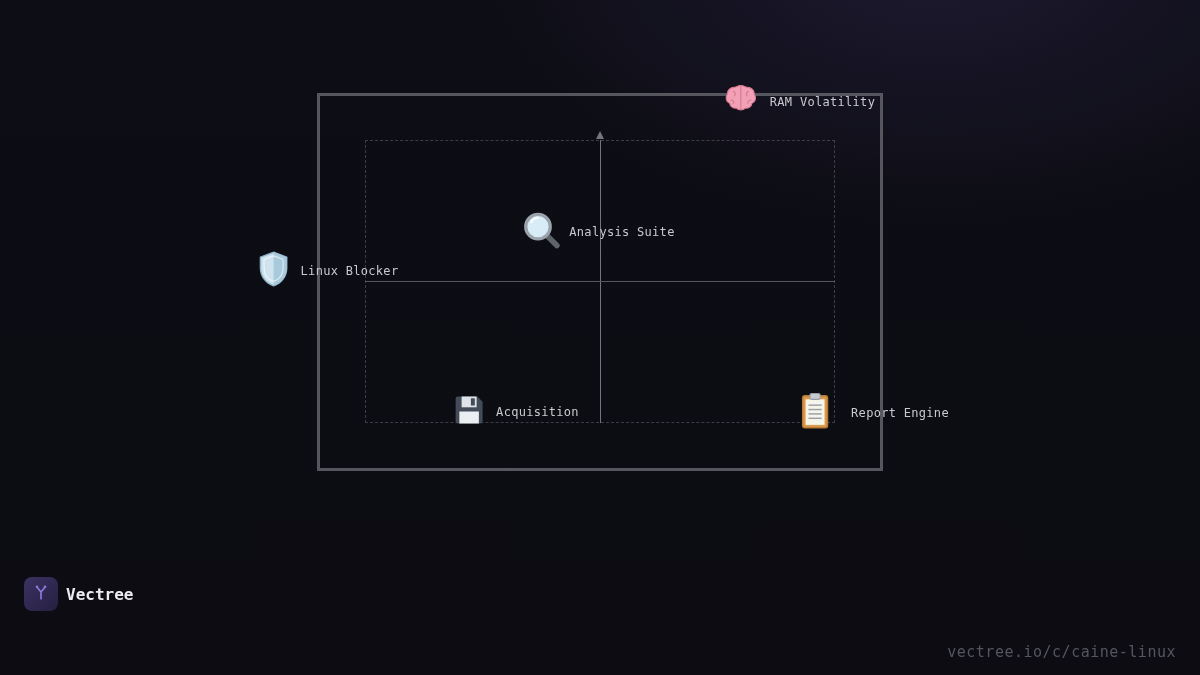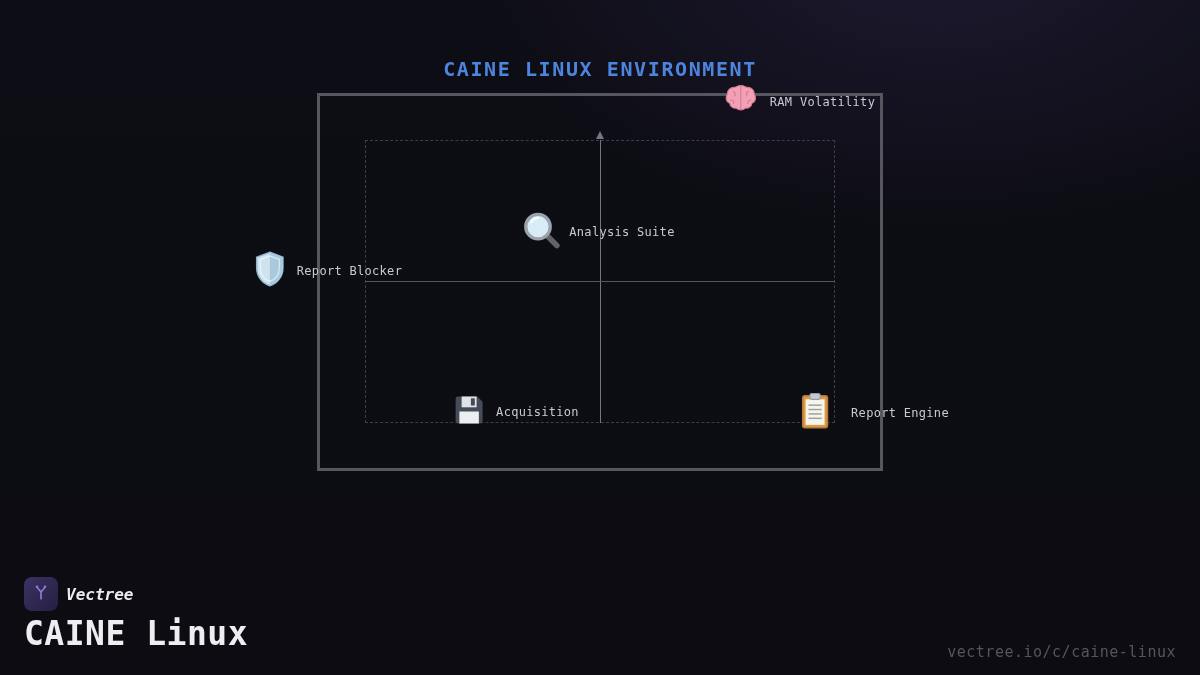--- a/index.html
+++ b/index.html
@@ -41,36 +41,35 @@
   .marker-analysis   { left:598px; top:210px;gap:8px; }
   .marker-acquisition{ left:515px; top:392px;text-align:center; }
   .marker-report     { left:873px; top:392px;gap:18px; }
 
   .logo {
     position:absolute; left:24px; top:577px; width:34px; height:34px; border-radius:8px;
     background:linear-gradient(135deg,#3c3263 0%, #251f42 100%);
     display:flex; align-items:center; justify-content:center;
   }
   .brand {
-    position:absolute; left:66px; top:585px; font-size:16px; font-weight:bold; color:#ebebf0;font-style:italic;
+    position:absolute; left:66px; top:585px; font-size:16px; font-weight:bold; color:#ebebf0;
   }
   .page-title {
     position:absolute; left:24px; top:614px; font-size:33px; font-weight:bold;
     color:#eeeef2; letter-spacing:0.5px;
   }
   .url {
     position:absolute; right:24px; top:643px; font-size:15px; color:#55555f; letter-spacing:0.5px;
   }
 </style>
 </head>
 <body>
 
 <div class="canvas">
 
-  <div class="title">CAINE LINUX ENVIRONMENT</div>
 
   <div class="frame"></div>
   <div class="plot"></div>
   <div class="v-axis"></div>
   <div class="v-arrow"></div>
   <div class="h-axis"></div>
 
   <div class="marker marker-ram">
     <span>
       <svg width="40" height="40" viewBox="0 0 36 36">
@@ -86,21 +85,21 @@
   </div>
 
   <div class="marker marker-shield">
     <span>
       <svg width="36" height="38" viewBox="0 0 24 26">
         <path d="M12 1.5l9 3.4v7.3c0 6-3.8 10.6-9 12.3-5.2-1.7-9-6.3-9-12.3V4.9z" fill="#cfe3ef" stroke="#8fb3c9" stroke-width="1"></path>
         <path d="M12 1.5l9 3.4v7.3c0 6-3.8 10.6-9 12.3z" fill="#a9cadd"></path>
         <path d="M12 4l6.5 2.4v5.7c0 4.5-2.7 8-6.5 9.4-3.8-1.4-6.5-4.9-6.5-9.4V6.4z" fill="none" stroke="#ffffff" stroke-width="0.8" opacity="0.6"></path>
       </svg>
     </span>
-    <span class="label">Report Blocker</span>
+    <span class="label">Linux Blocker</span>
   </div>
 
   <div class="marker marker-analysis">
     <span>
       <svg width="40" height="40" viewBox="0 0 36 36">
         <line x1="23" y1="23" x2="32" y2="32" stroke="#5f6469" stroke-width="5" stroke-linecap="round"></line>
         <circle cx="15" cy="15" r="11" fill="#d8ecf7" stroke="#9aa2ab" stroke-width="3"></circle>
         <path d="M9 11c1-2.5 3.5-4 6-4" stroke="#ffffff" stroke-width="2" fill="none" stroke-linecap="round" opacity="0.8"></path>
       </svg>
     </span>
@@ -139,16 +138,15 @@
   <div class="logo">
     <span>
       <svg width="20" height="20" viewBox="0 0 24 24">
         <path d="M12 20v-8M12 12L7.5 6.5M12 12l4.5-5.5" stroke="#8b7bd8" stroke-width="2" fill="none" stroke-linecap="round"></path>
         <circle cx="7.2" cy="5.7" r="1.6" fill="#8b7bd8"></circle>
         <circle cx="16.8" cy="5.7" r="1.6" fill="#8b7bd8"></circle>
       </svg>
     </span>
   </div>
   <div class="brand">Vectree</div>
-  <div class="page-title">CAINE Linux</div>
   <div class="url">vectree.io/c/caine-linux</div>
 
 </div>
 
 </body></html>

